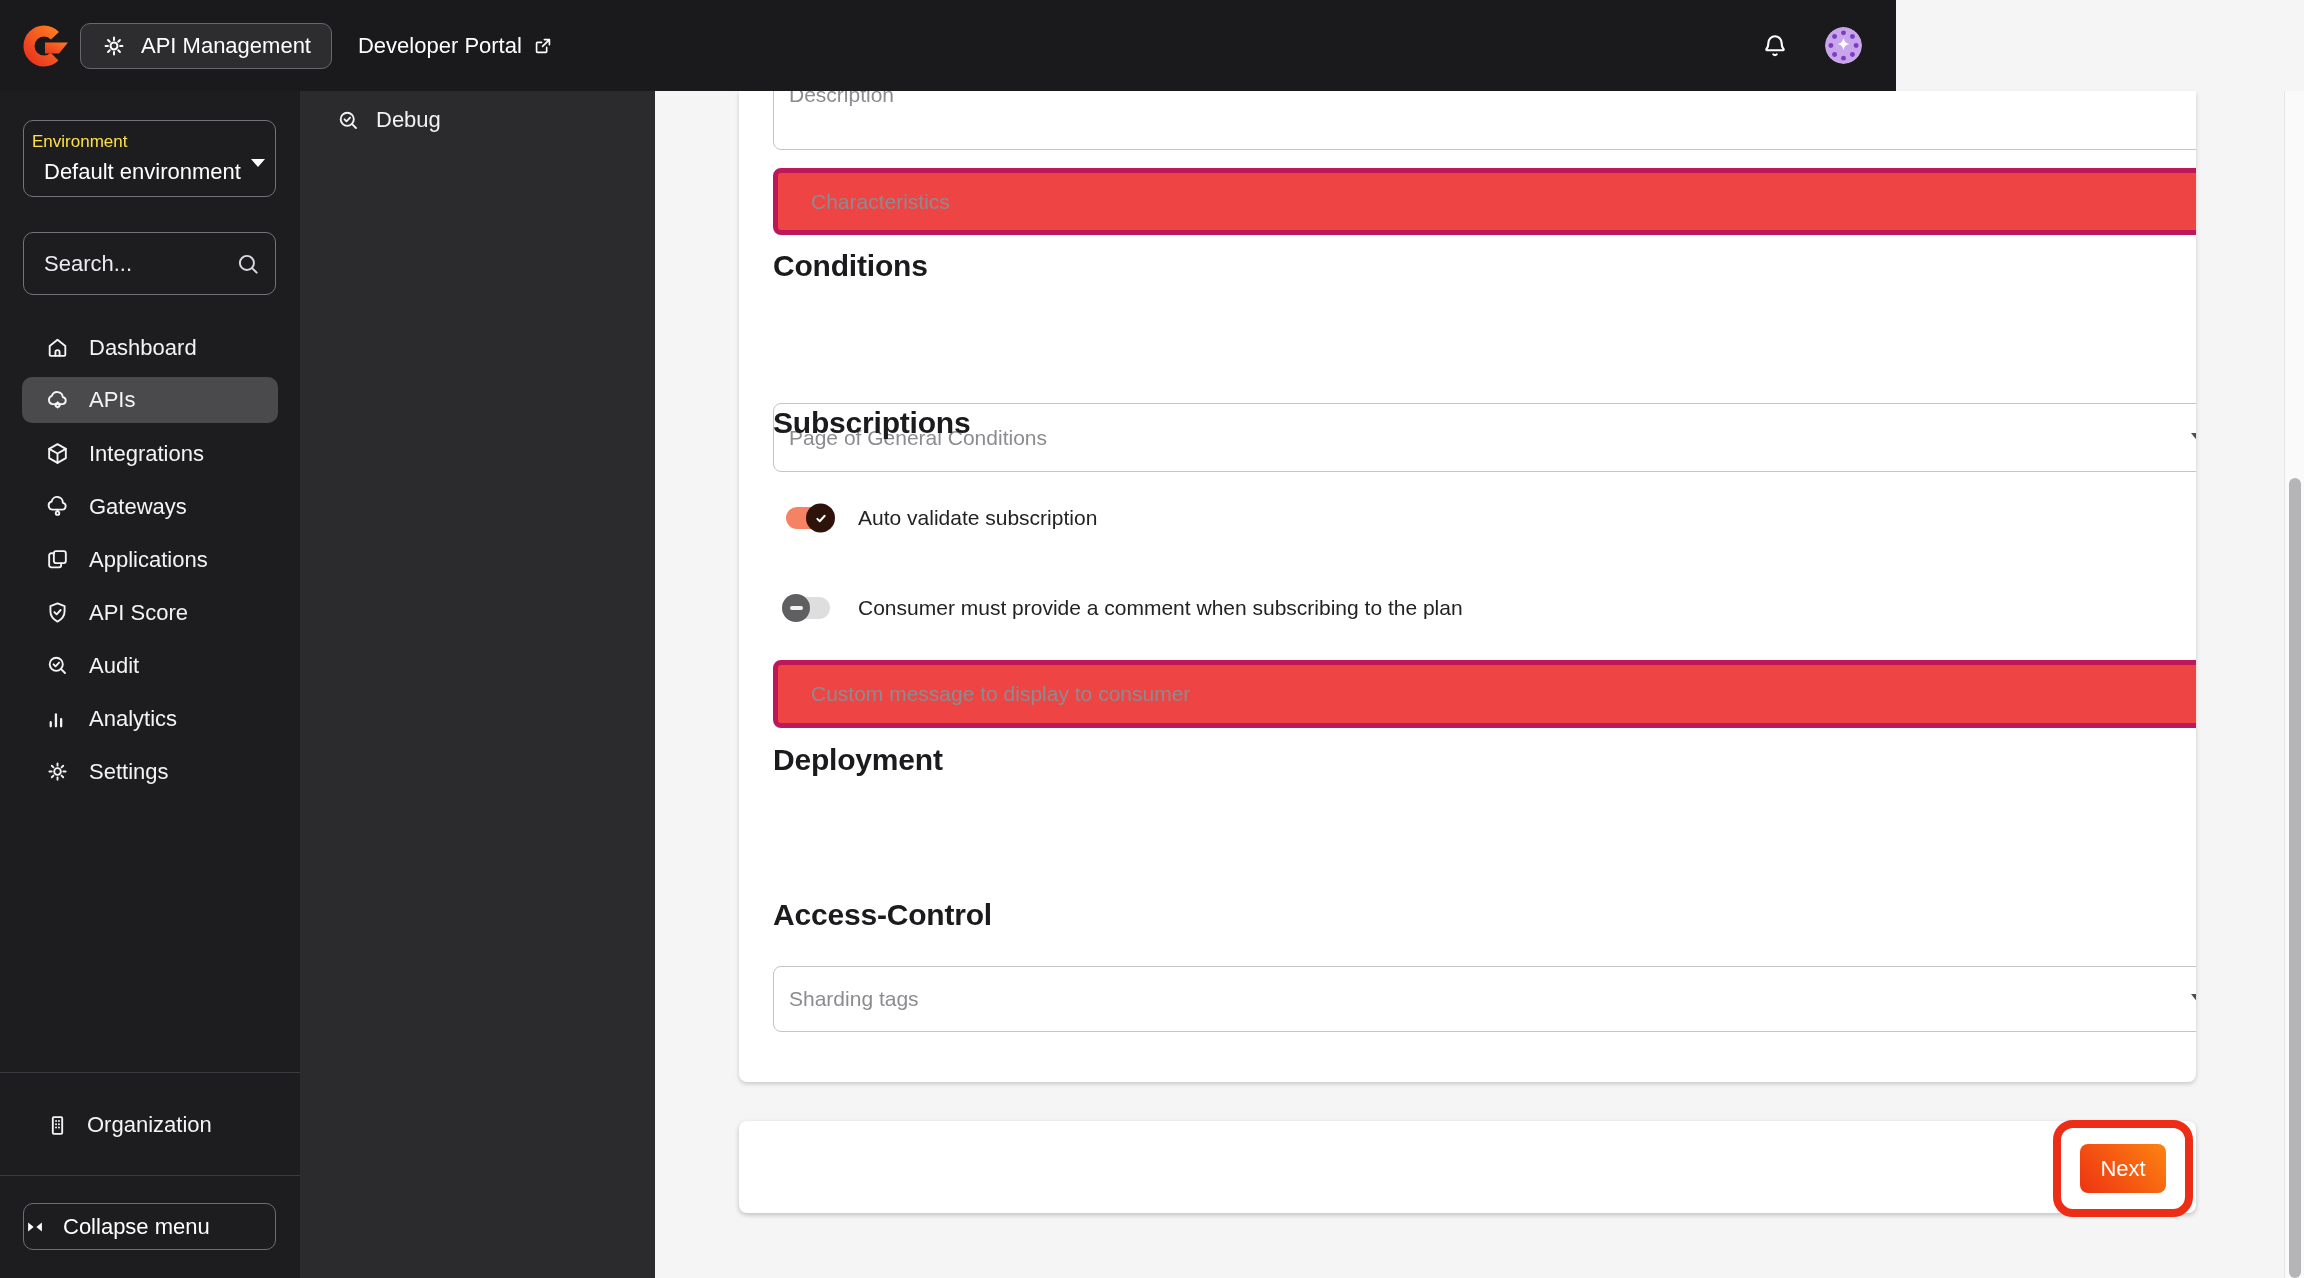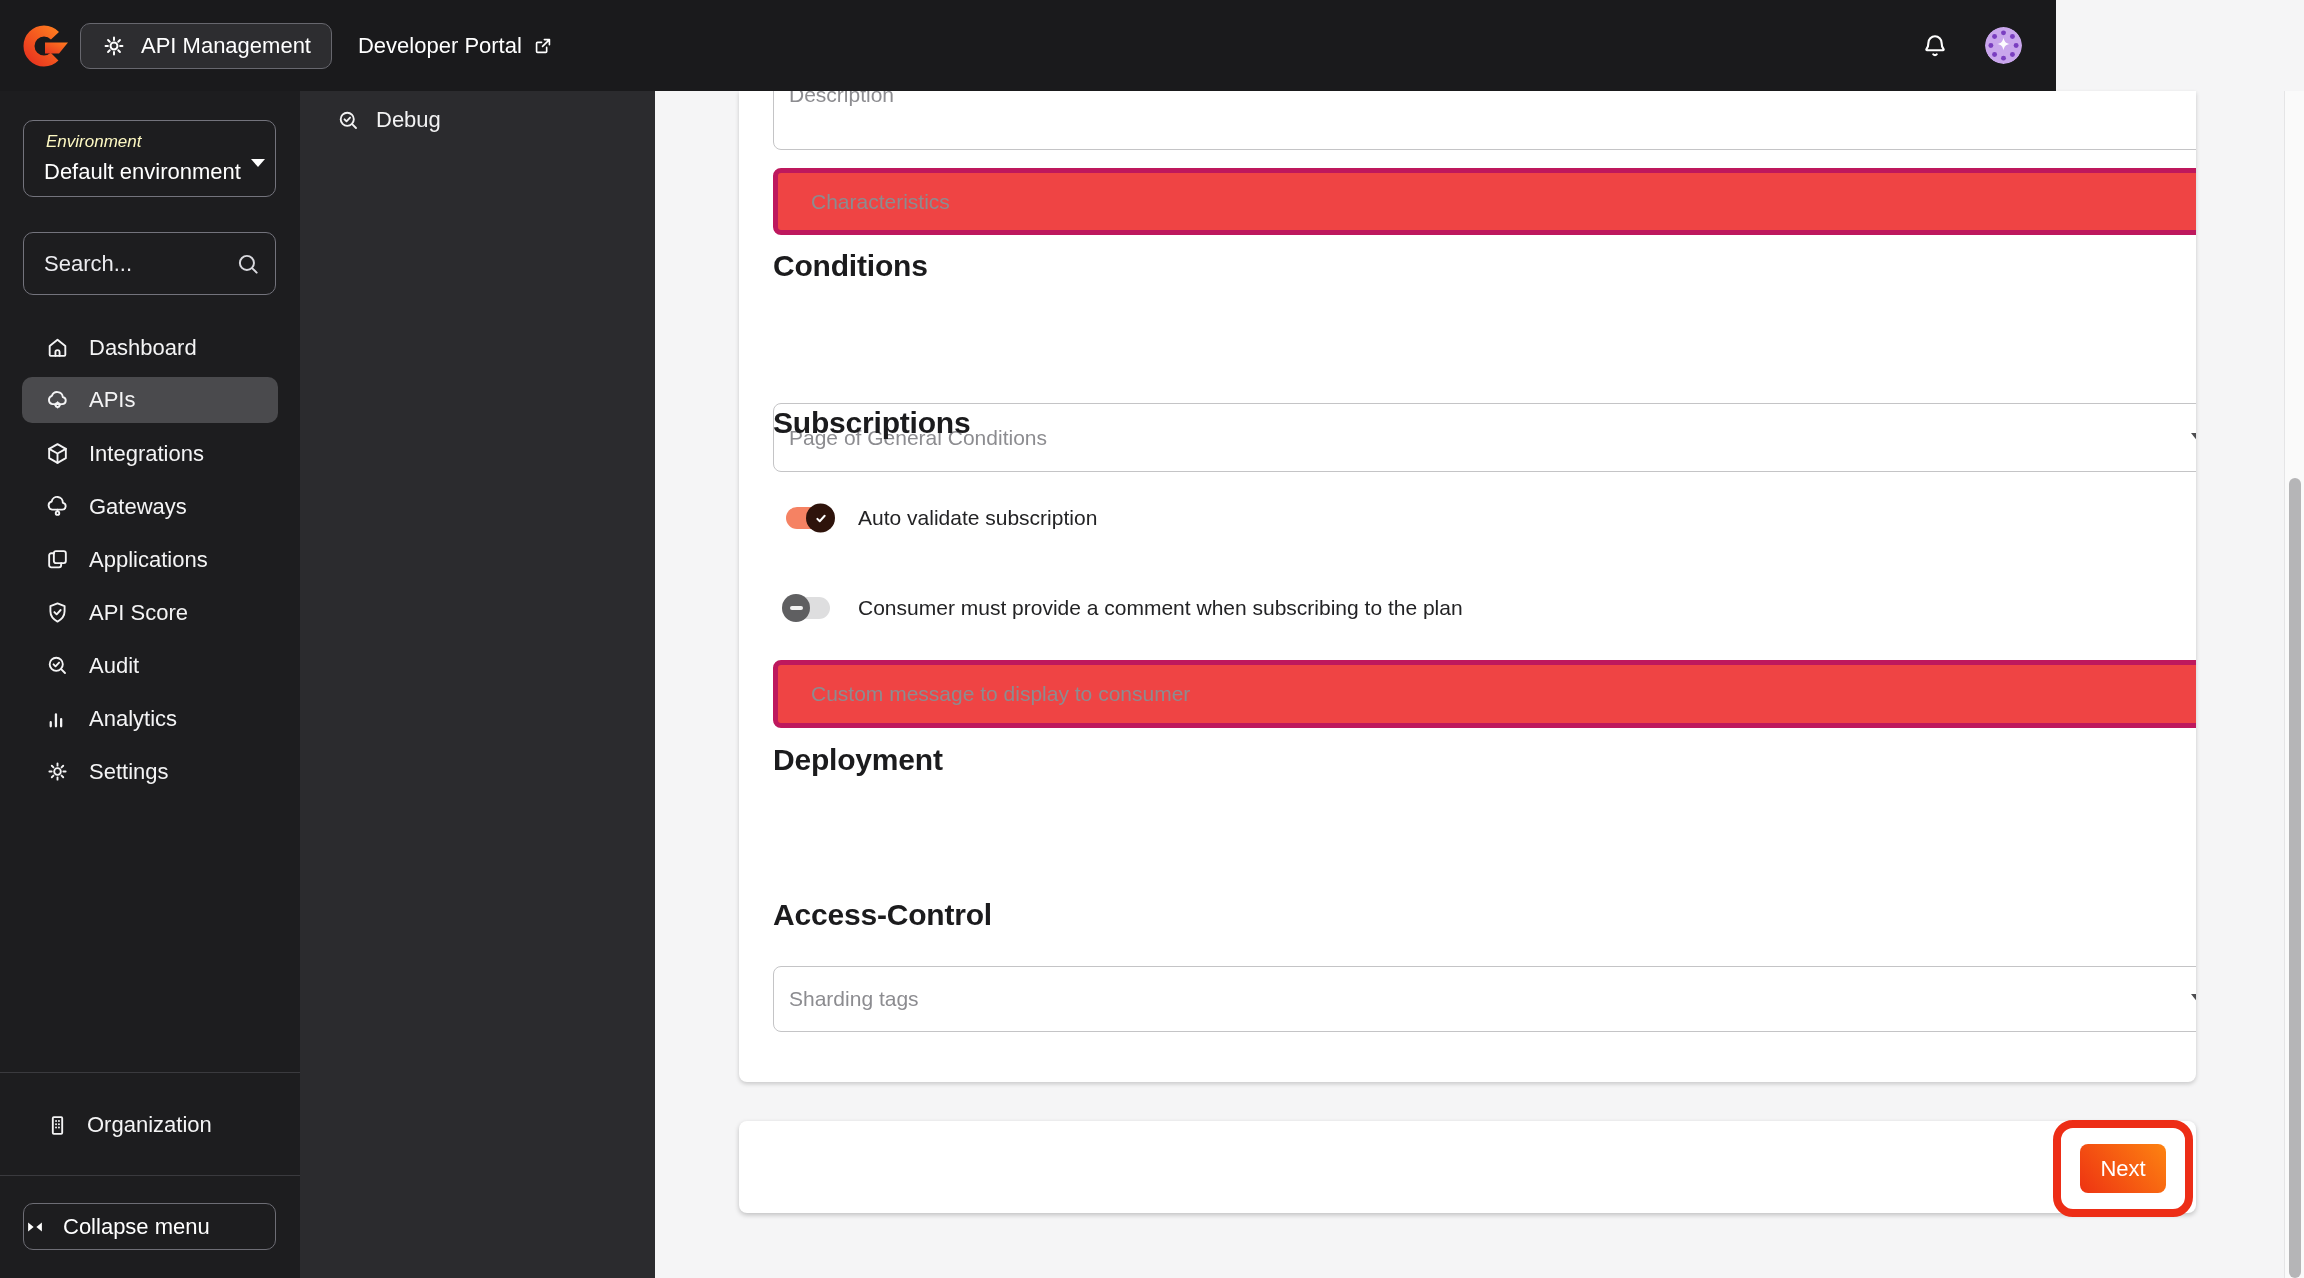--- a/index.html
+++ b/index.html
@@ -1,34 +1,34 @@
 <!DOCTYPE html>
 <html><head>
 <meta charset="utf-8">
 <style>
   * { margin:0; padding:0; box-sizing:border-box; }
   html,body { width:2304px; height:1278px; }
   body { font-family:"Liberation Sans", sans-serif; background:#f5f5f6; overflow:hidden; }
   .screen { position:relative; width:2304px; height:1278px; overflow:hidden; }
 
   
-  .topbar { position:absolute; left:0; top:0; width:2056px; height:91px; background:#1a1a1c; display:flex; align-items:center; padding:0 34px 0 22px; z-index:20; }
+  .topbar { position:absolute; left:0; top:0; width:1896px; height:91px; background:#1a1a1c; display:flex; align-items:center; padding:0 34px 0 22px; z-index:20; }
   .logo { width:48px; height:52px; margin-right:10px; flex:0 0 auto; }
   .chip { display:flex; align-items:center; gap:14px; height:46px; padding:0 20px; background:#2d2d30; border:1.5px solid #67676e; border-radius:10px; color:#fff; font-size:22px; cursor:pointer; }
   .chip svg { width:26px; height:26px; }
   .portal { display:flex; align-items:center; gap:10px; margin-left:26px; color:#fff; font-size:22px; cursor:pointer; }
   .portal svg { width:22px; height:22px; }
   .topbar .spacer { flex:1; }
   .bell { width:30px; height:30px; color:#fff; margin-right:35px; cursor:pointer; }
   .avatar { width:37px; height:37px; border-radius:50%; overflow:hidden; cursor:pointer; flex:0 0 auto; }
 
   
   .sidebar { position:absolute; left:0; top:91px; width:300px; height:1187px; background:#1d1d1f; color:#f1f1f2; z-index:10; }
   .envbox { position:absolute; left:23px; top:29px; width:253px; height:77px; border:1.5px solid #73737c; border-radius:10px; cursor:pointer; }
-  .envbox .lbl { position:absolute; left:22px; top:11px; font-size:17px; color:#fef9c3;font-style:italic; }
+  .envbox .lbl { position:absolute; left:8px; top:11px; font-size:17px; color:#fde047; }
   .envbox .val { position:absolute; left:20px; top:38px; font-size:22px; color:#fff; display:flex; align-items:flex-start; gap:10px; }
   .caret { width:0; height:0; border-left:8px solid transparent; border-right:8px solid transparent; border-top:9px solid #fff; display:inline-block; }
   .searchbox { position:absolute; left:23px; top:141px; width:253px; height:63px; border:1.5px solid #73737c; border-radius:10px; display:flex; align-items:center; padding:0 14px 0 20px; }
   .searchbox input { flex:1; min-width:0; background:transparent; border:none; outline:none; color:#fff; font-size:22px; font-family:inherit; }
   .searchbox input::placeholder { color:#ececf0; }
   .searchbox svg { width:26px; height:26px; color:#d9d9de; flex:0 0 auto; }
   .nav { position:absolute; left:0; top:230px; width:300px; }
   .nav-item { display:flex; align-items:center; height:53px; margin:0 22px; padding-left:23px; border-radius:10px; cursor:pointer; }
   .nav-item.sel { background:#4a4a4d; height:46px; margin-top:3px; margin-bottom:4px; }
   .nav-item svg { width:25px; height:25px; color:#f4f4f5; flex:0 0 auto; }

